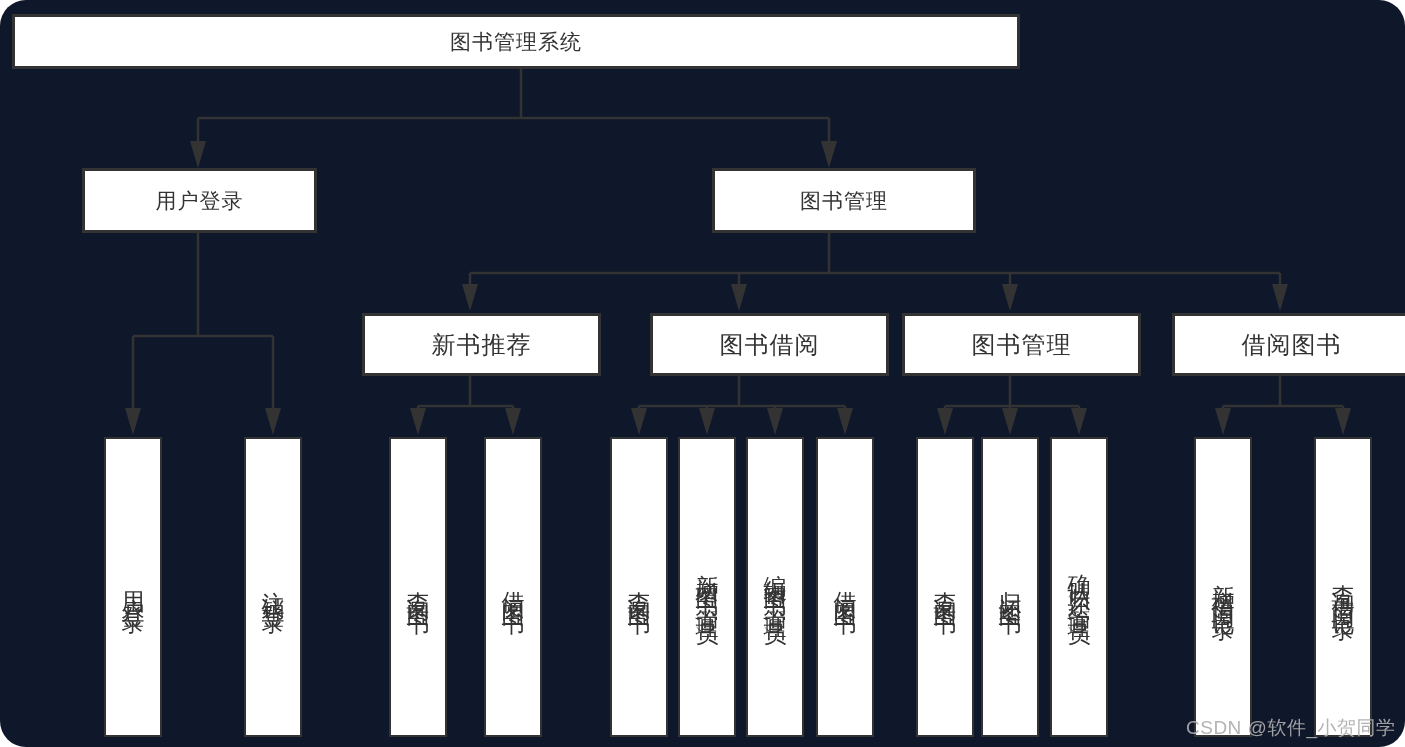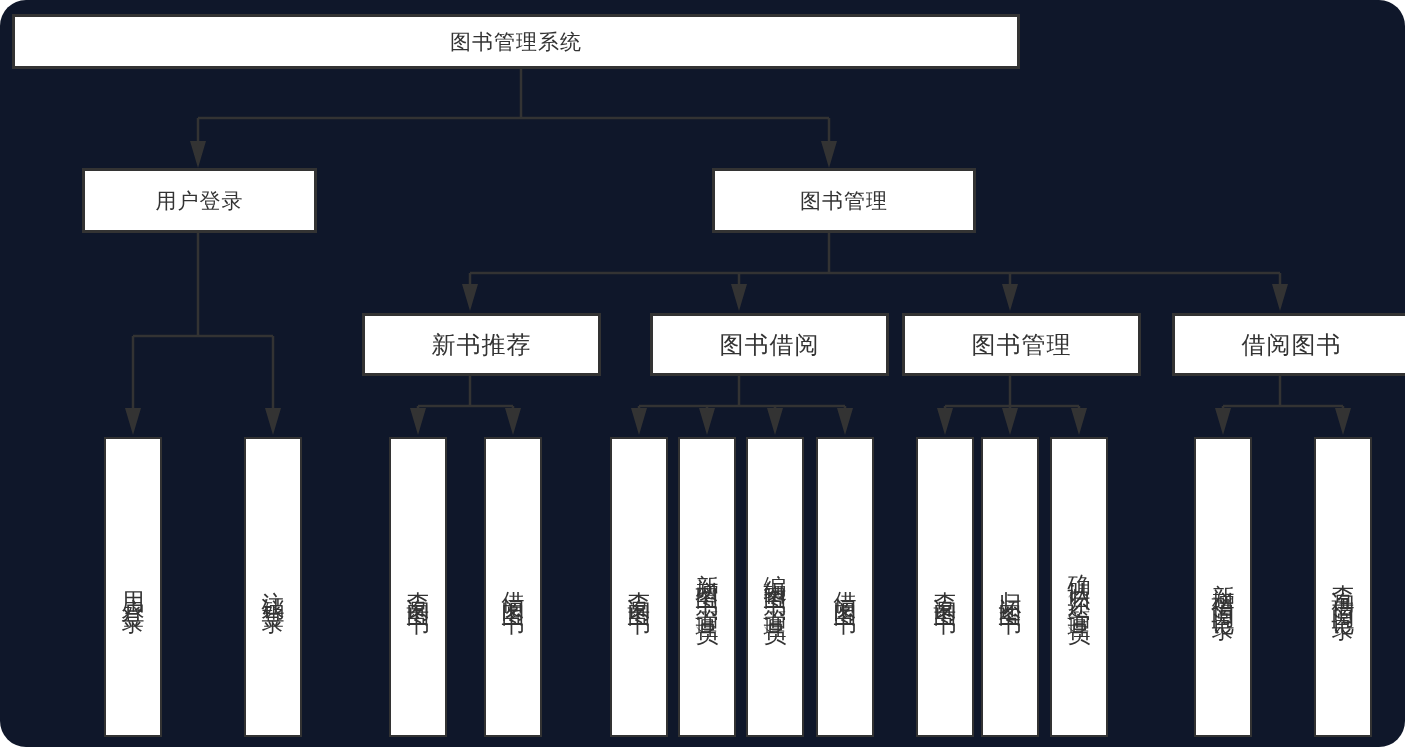--- a/index.html
+++ b/index.html
@@ -113,14 +113,15 @@
   <div class="node leaf" id="l-bb-edit">编辑图书（管理员）</div>
   <div class="node leaf" id="l-bb-borrow">借阅图书</div>
 
   <div class="node leaf" id="l-cb-query">查询图书</div>
   <div class="node leaf" id="l-cb-return">归还图书</div>
   <div class="node leaf" id="l-cb-confirm">确认归还（管理员）</div>
 
   <div class="node leaf" id="l-br-add">新增借阅记录</div>
   <div class="node leaf" id="l-br-query">查询借阅记录</div>
 
+  <div class="watermark">CSDN @软件_小贺同学</div>
 
 </div>
 
 </body></html>

